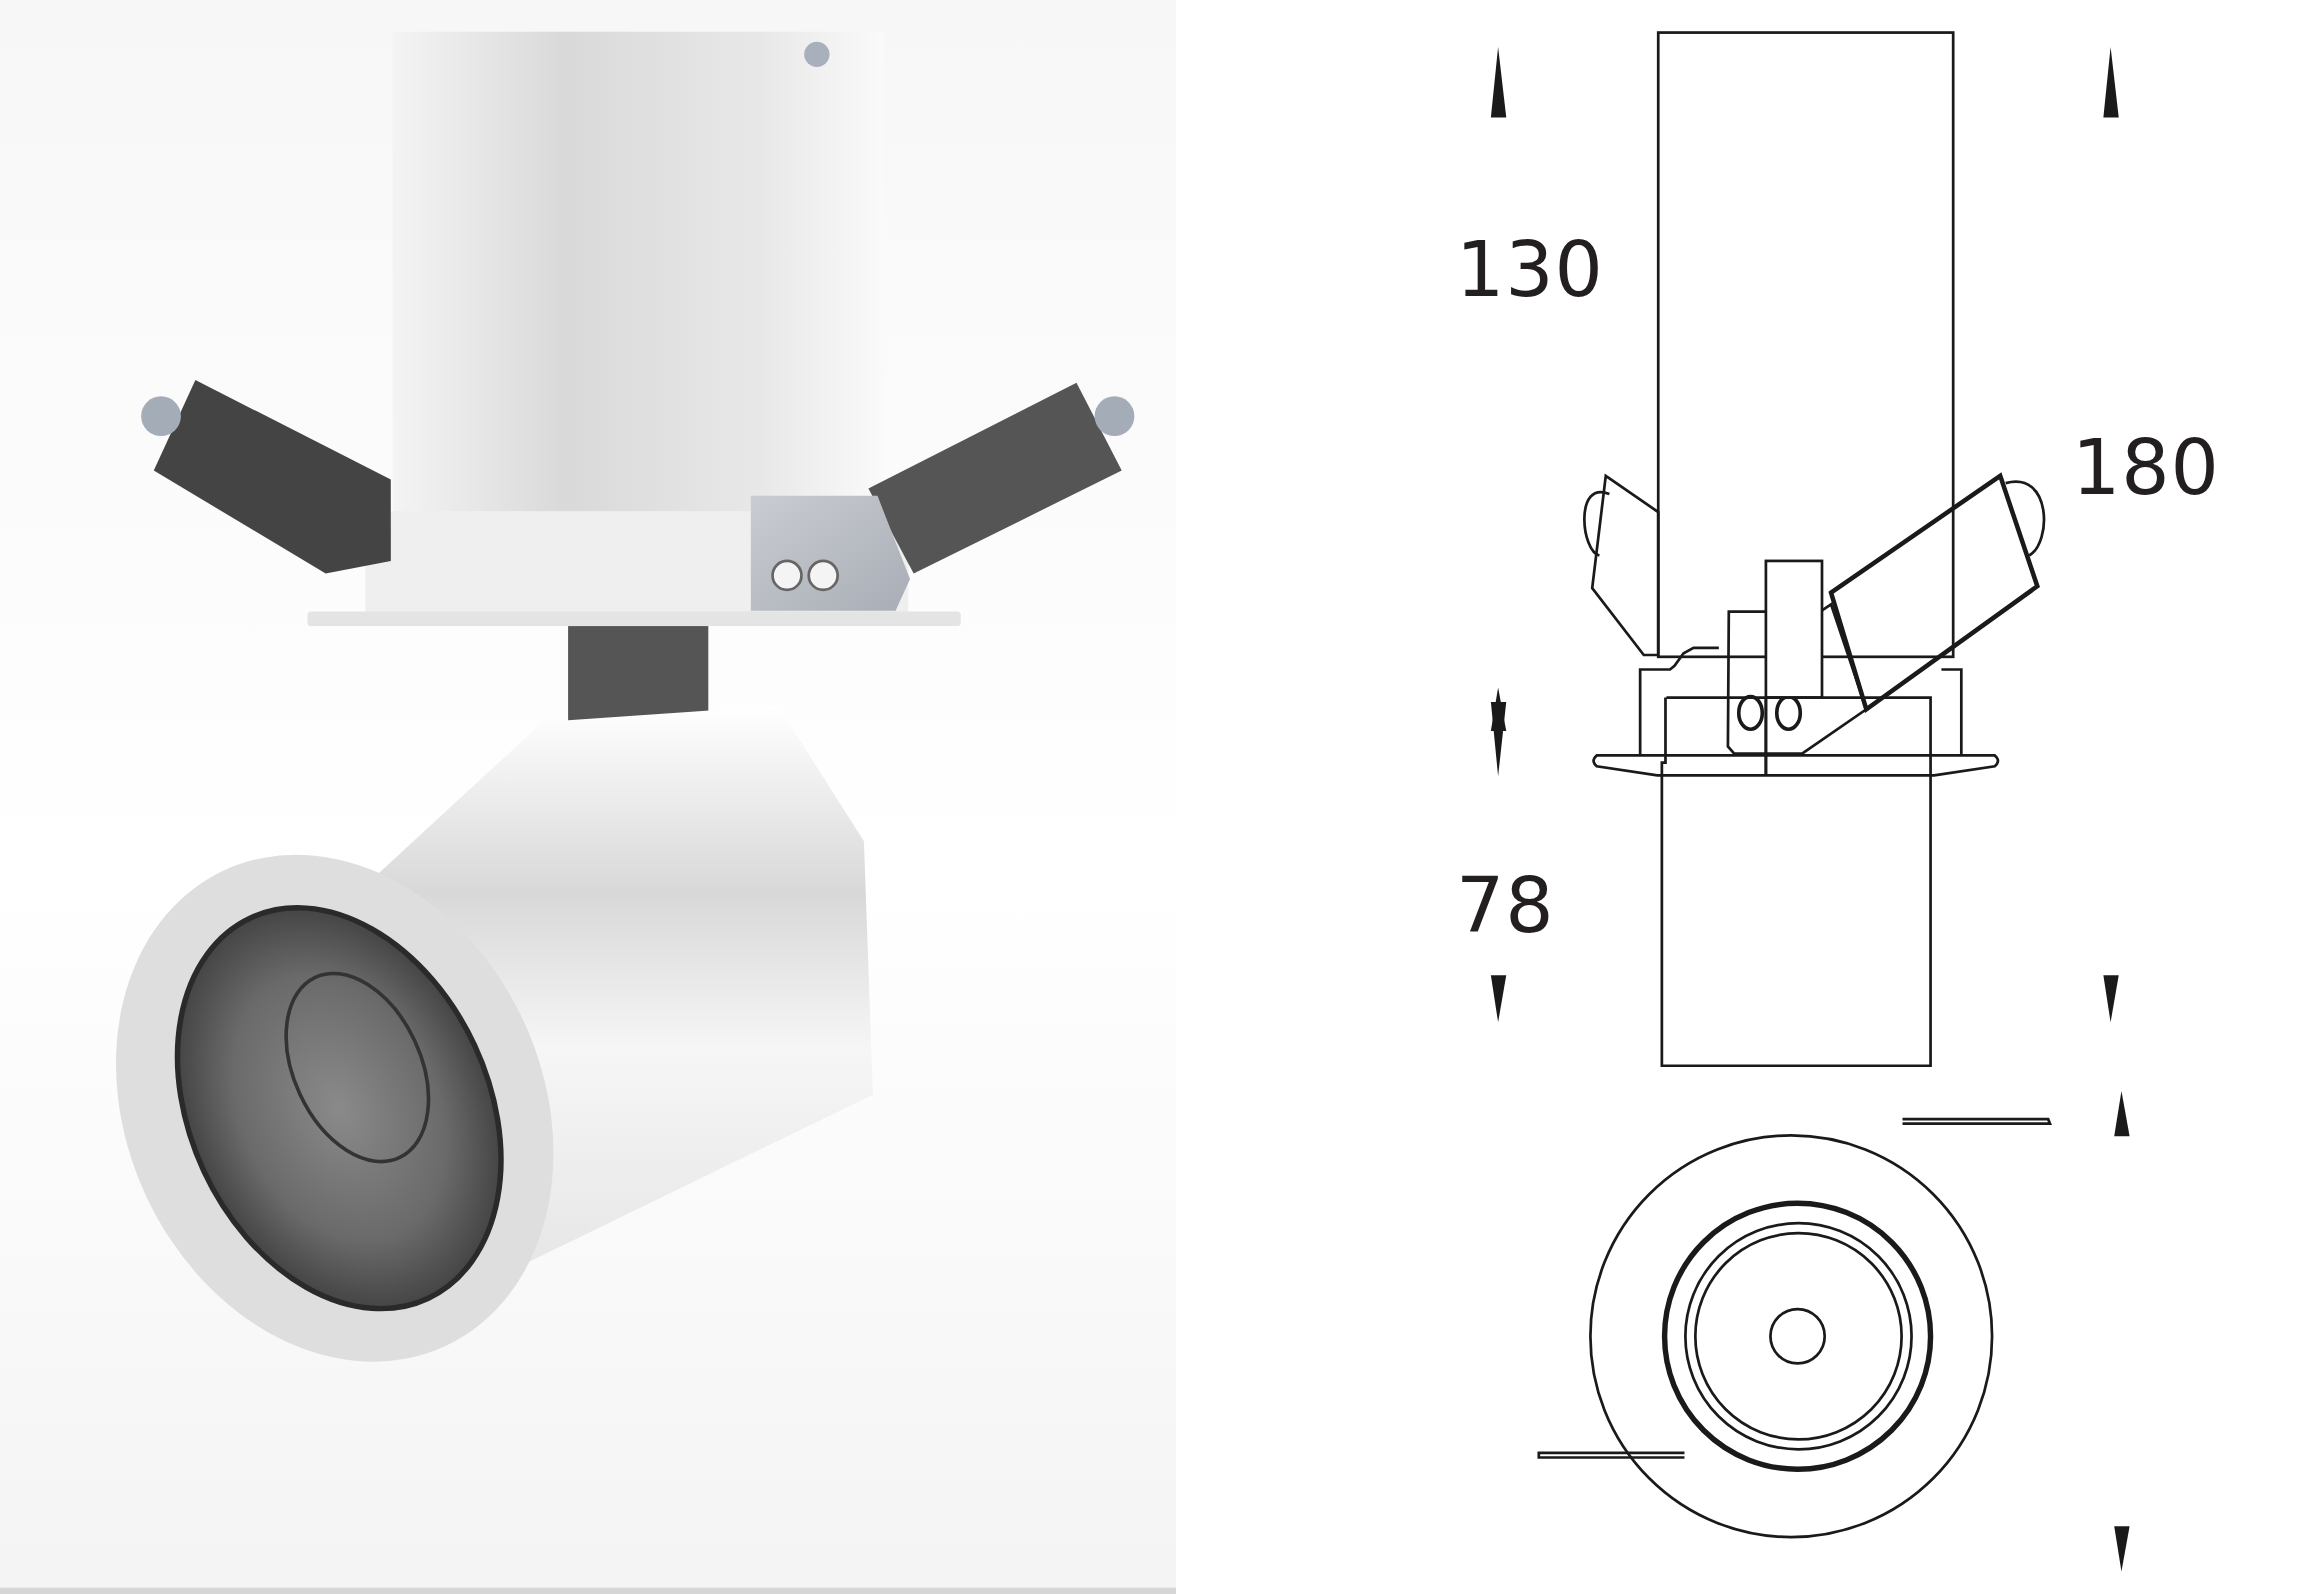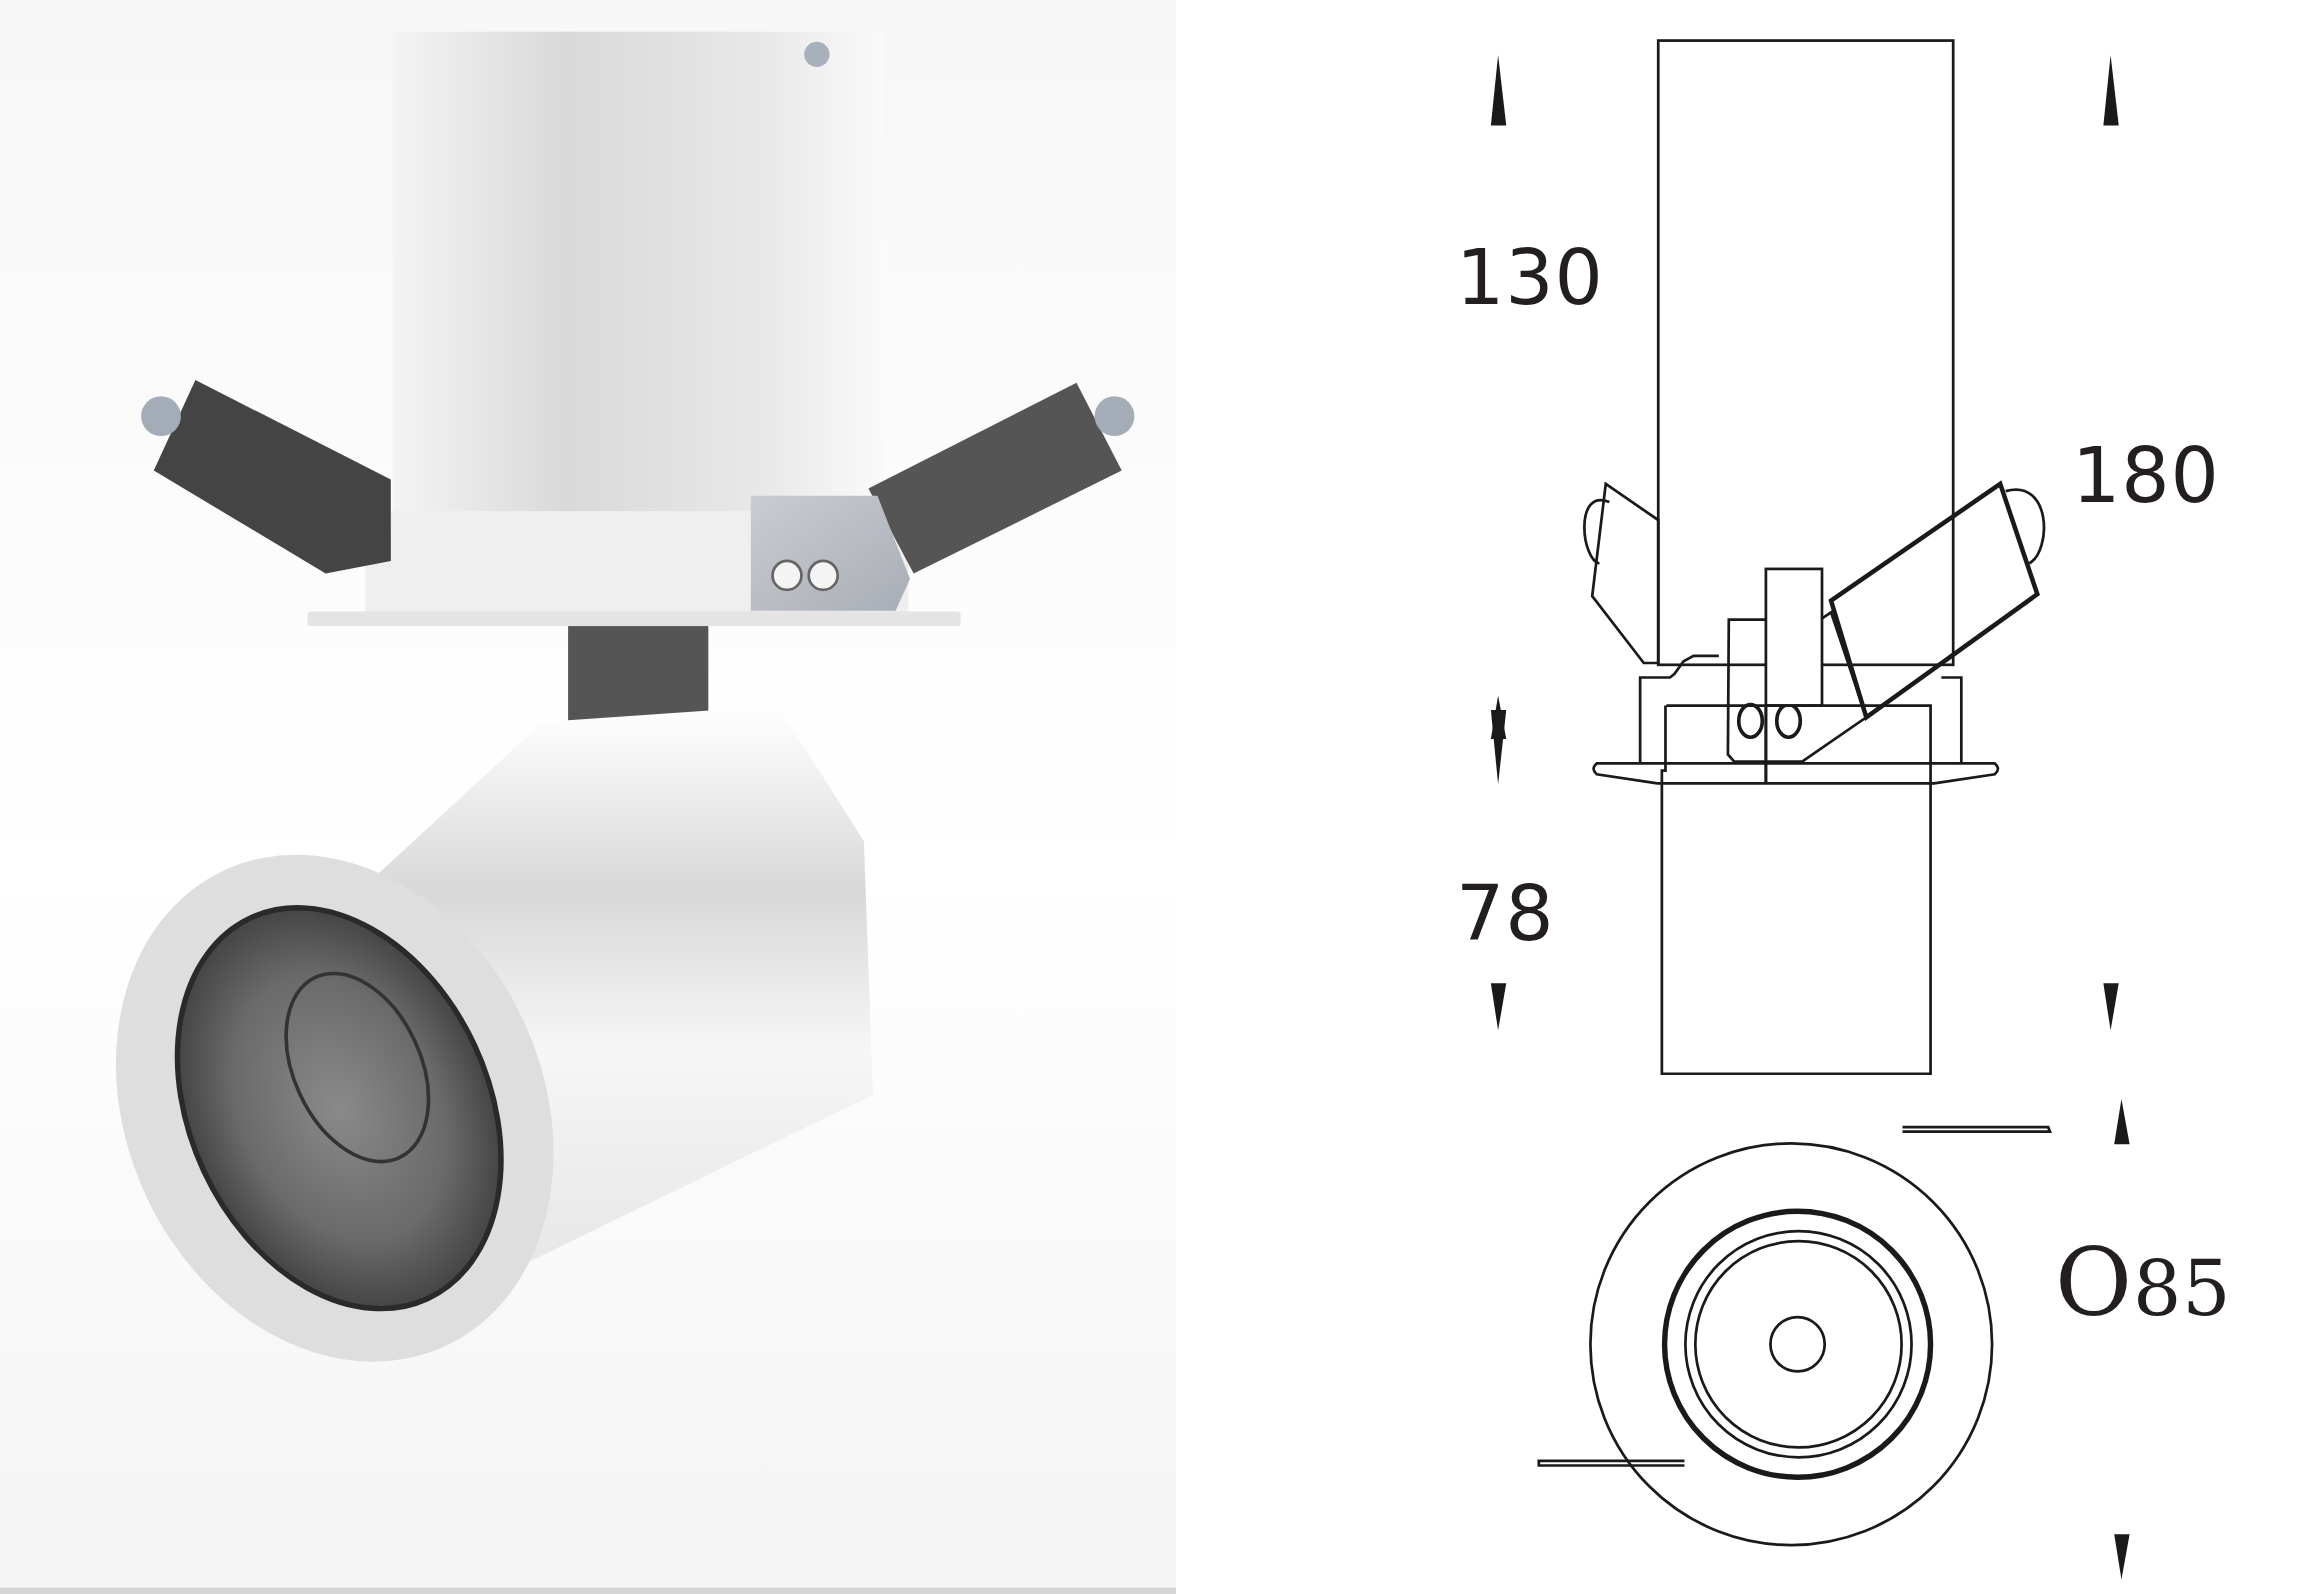--- a/index.html
+++ b/index.html
@@ -1,19 +1,19 @@
 <!DOCTYPE html>
 <html style="font-size:14.5px"><head>
 <meta charset="utf-8">
 <style>
   html, body { margin:0; padding:0; background:#ffffff; }
   body { width:2316px; height:1595px; position:relative; overflow:hidden; font-family:"DejaVu Sans", sans-serif; }
   .panel { position:absolute; }
   #render-panel { left:0; top:0; width:1176px; height:1595px; background:linear-gradient(180deg,#f7f7f7 0%,#ffffff 55%,#f4f4f4 100%); }
-  #drawing-panel { left:1176px; top:8px; width:1140px; height:1489px; background:#ffffff; }
+  #drawing-panel { left:1176px; top:0; width:1140px; height:1489px; background:#ffffff; }
   svg { position:absolute; left:0; top:0; }
   .dim-label { position:absolute; color:#231f20; font-family:"DejaVu Sans", sans-serif; font-size:76px; line-height:1; letter-spacing:0.9px; }
   .dim-label.serif { font-family:"DejaVu Serif", serif; }
   .dim-label .big-o { font-size:94px; }
 </style>
 </head>
 <body>
 
 <div class="panel" id="render-panel">
   <svg width="1176" height="1595" viewBox="0 0 1300 1763">
@@ -121,17 +121,14 @@
       <polygon points="1656,1130 1648,1078 1665,1078"></polygon>
       <polygon points="2333,1130 2325,1078 2342,1078"></polygon>
       <polygon points="2345,1206 2337,1256 2354,1256"></polygon>
       <polygon points="2345,1737 2337,1687 2354,1687"></polygon>
     </g>
   </svg>
 
   <div class="dim-label" style="left:280px; top:232px;">130</div>
   <div class="dim-label" style="left:896px; top:430px;">180</div>
   <div class="dim-label" style="left:280px; top:868px;">78</div>
-  <div class="dim-label serif" style="left:879px; top:1228px;">
-    <span class="big-o">O</span><span>85</span>
-  </div>
 </div>
 
 
 </body></html>

